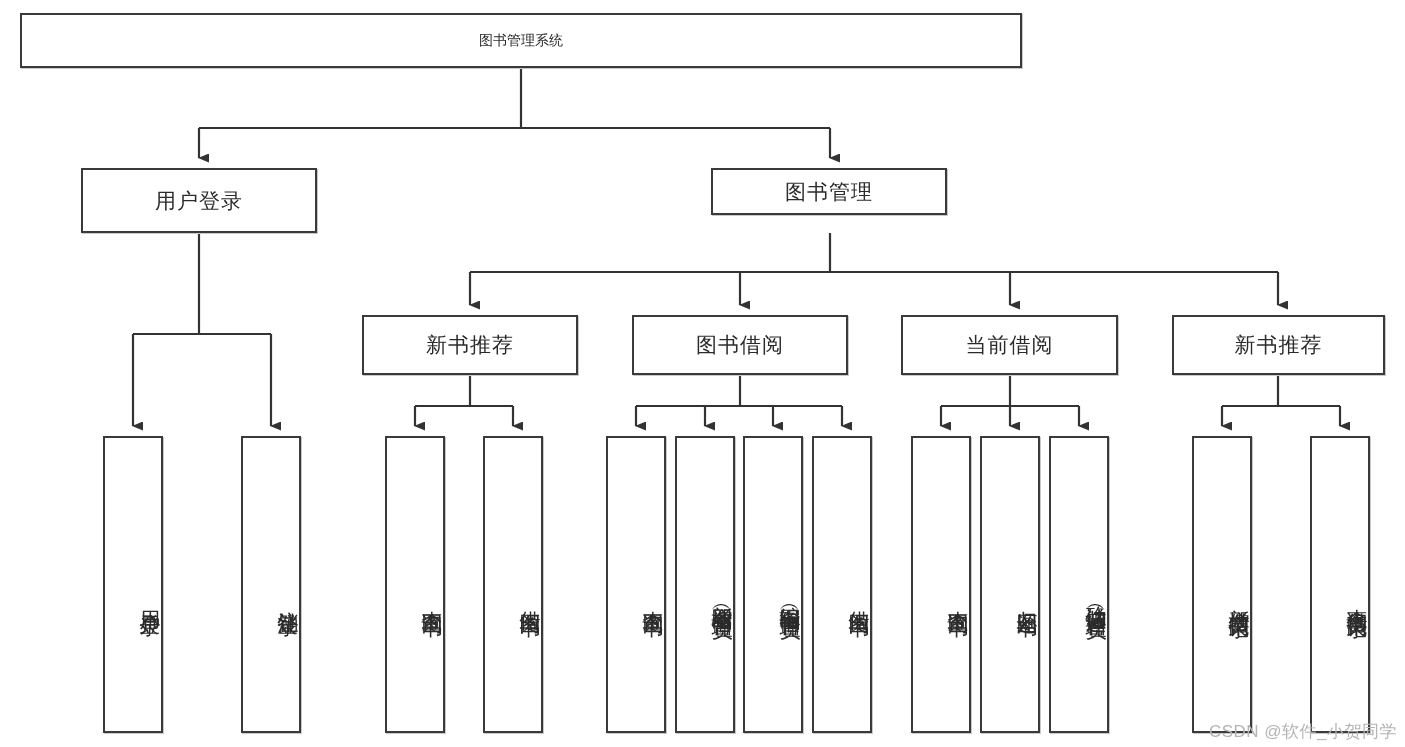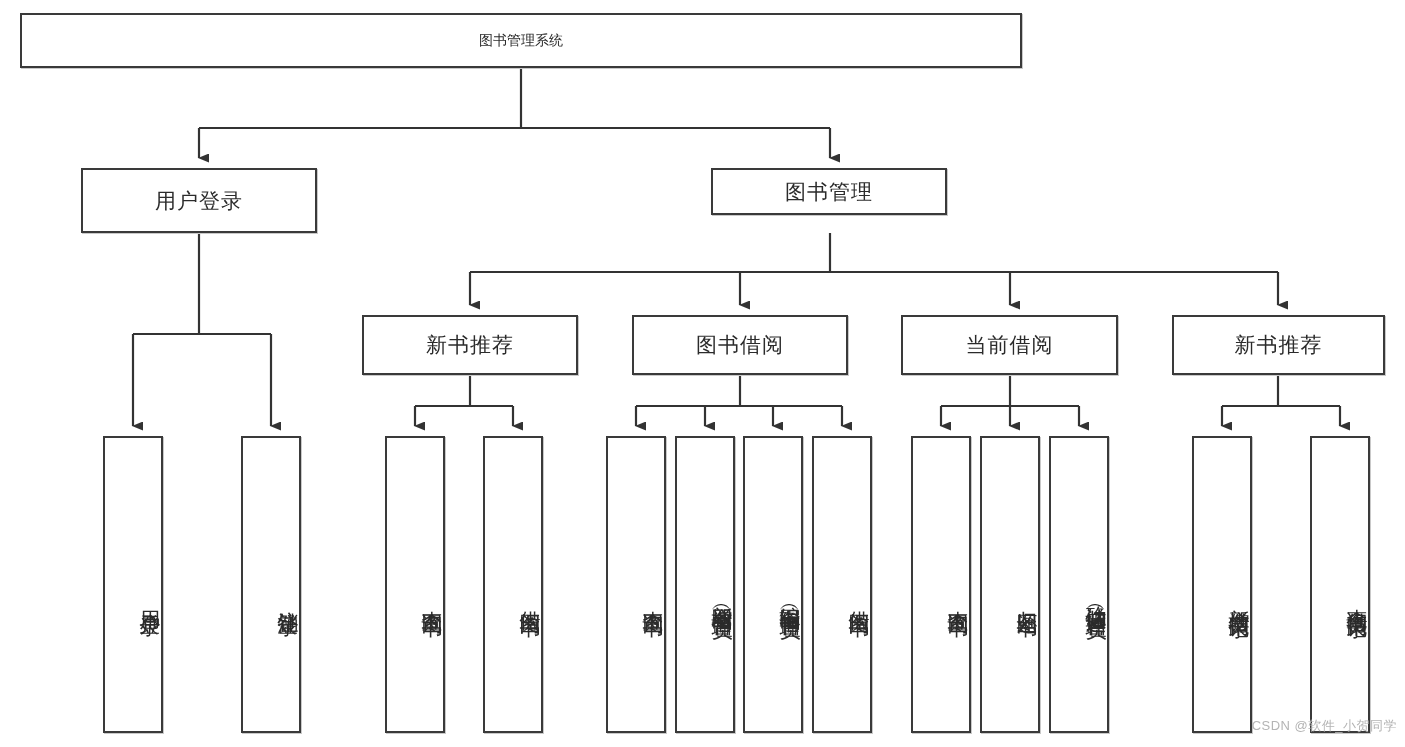--- a/index.html
+++ b/index.html
@@ -55,22 +55,22 @@
     letter-spacing: 2px;
   }
   .node.v .vlabel {
     writing-mode: vertical-rl;
     text-orientation: upright;
     display: block;
   }
   .watermark {
     position: absolute;
     right: 8px;
-    bottom: 12px;
-    font-size: 13px;
+    bottom: 4px;
+    font-size: 17px;
     color: #b4b4b4;
     letter-spacing: 0.5px;
     white-space: nowrap;
   }
 </style>
 </head>
 <body>
 
 <div id="canvas">
 

